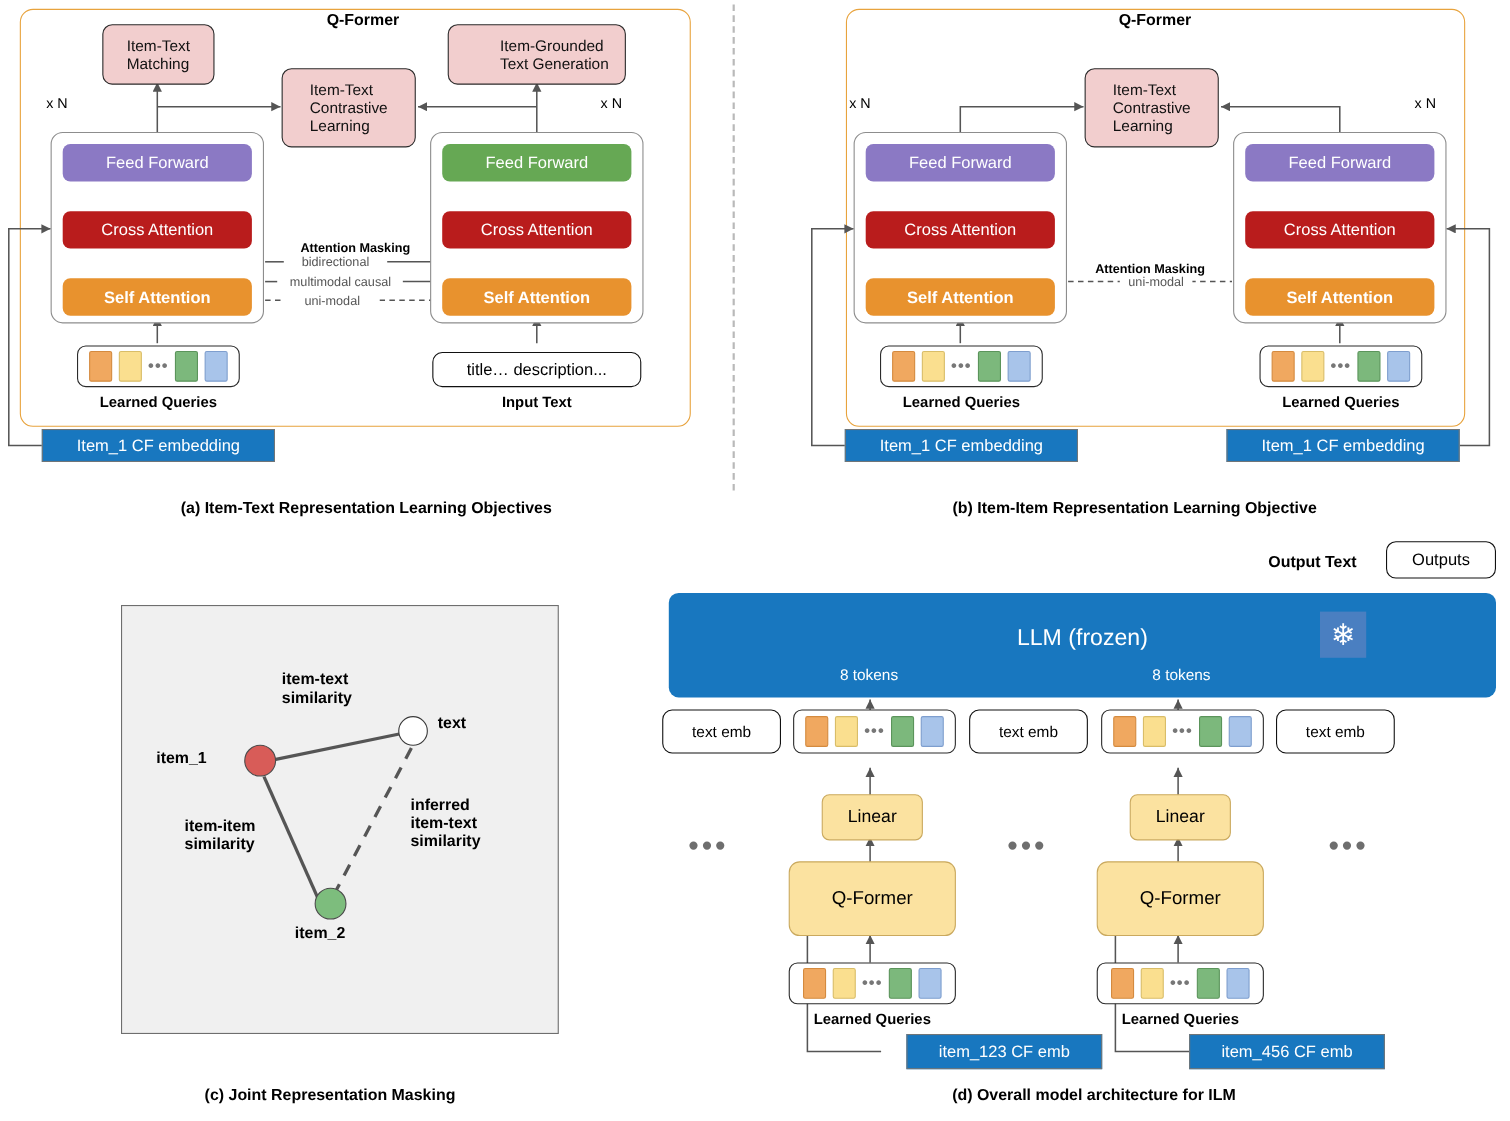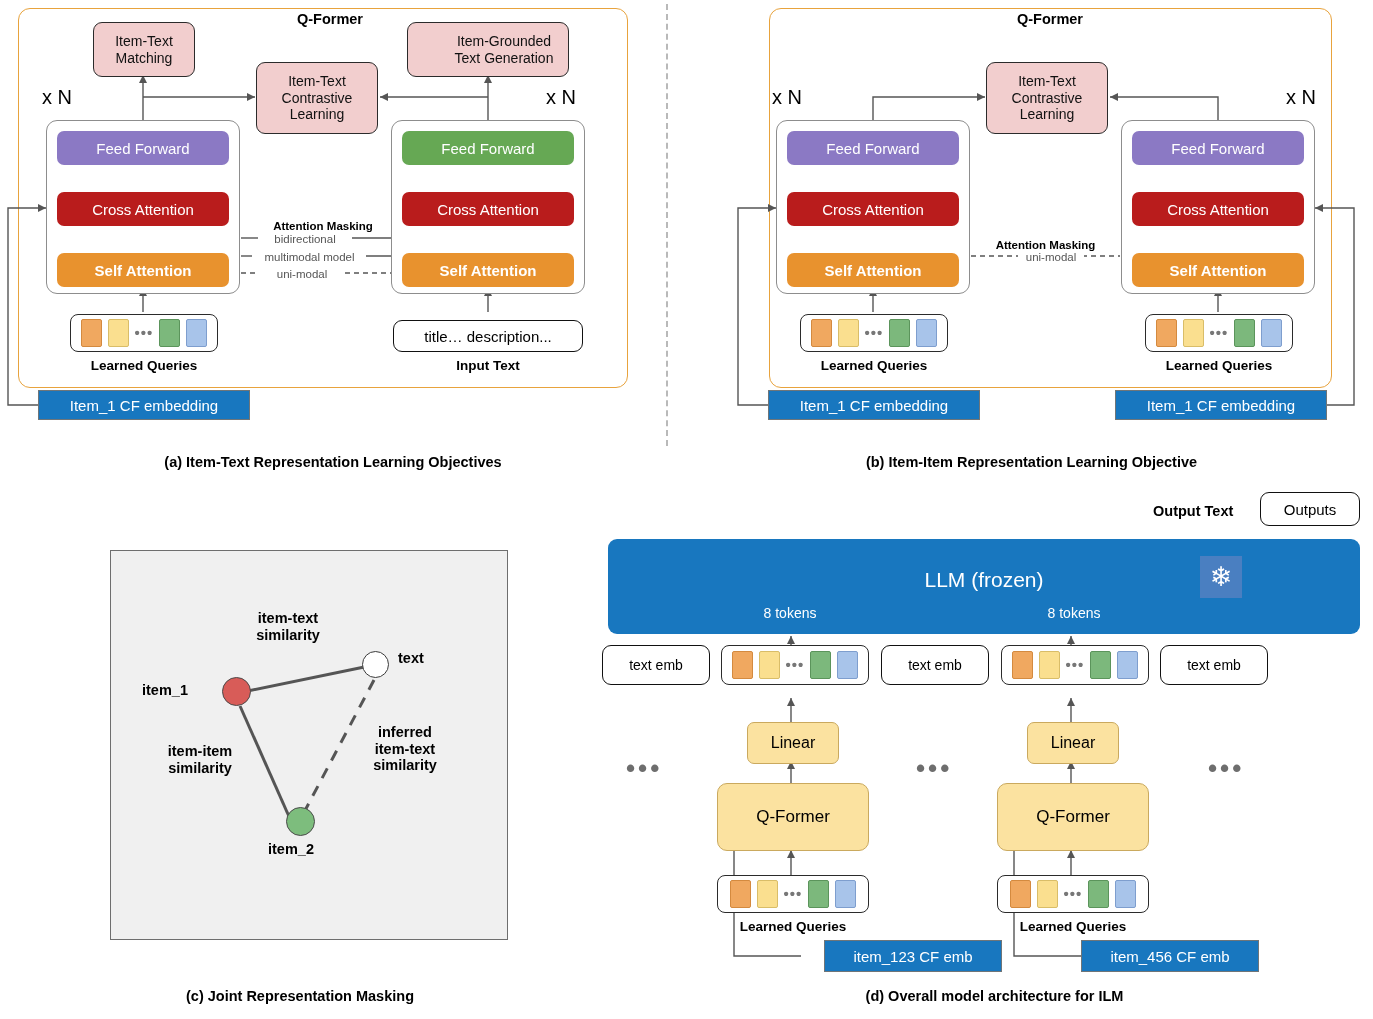--- a/index.html
+++ b/index.html
@@ -1,19 +1,19 @@
 <!DOCTYPE html>
 <html><head>
 <meta charset="utf-8">
 <style>
   html,body{margin:0;padding:0;background:#fff;}
   body{width:1373px;height:1019px;position:relative;
        font-family:"Liberation Sans",sans-serif;color:#000;overflow:hidden;}
   .abs{position:absolute;box-sizing:border-box;}
-  .ctr{display:flex;align-items:center;justify-content:center;text-align:center;}
+  .ctr{display:flex;align-items:center;justify-content:center;text-align:left;}
 
   
   .qformer-panel{border:1.6px solid #e8a33d;border-radius:12px;background:#fff;}
   .panel-title{font-weight:bold;font-size:14.5px;}
   .caption{font-weight:bold;font-size:14.5px;white-space:nowrap;}
 
   .pinkbox{background:#f2cece;border:1.6px solid #2b2b2b;border-radius:9px;
            font-size:14px;line-height:1.18;color:#111;}
   .stackbox{border:1.3px solid #8d8d8d;border-radius:11px;background:#fff;}
   .layer{border-radius:7px;color:#fff;font-size:15px;}
@@ -28,21 +28,21 @@
   .q1{background:#f0a860;border:1px solid #d48a3f;}
   .q2{background:#fadf8f;border:1px solid #d9bd68;}
   .q3{background:#7cb87c;border:1px solid #5b945b;}
   .q4{background:#a8c4ea;border:1px solid #7e9ece;}
   .qdots{color:#777;font-size:15px;font-weight:bold;letter-spacing:1px;line-height:0;}
   .sublabel{font-weight:bold;font-size:13.5px;white-space:nowrap;}
 
   .whitebox{border:1.6px solid #111;border-radius:9px;background:#fff;font-size:15px;}
   .cfbox{background:#1877bf;border:1.4px solid #6f7578;color:#fff;font-size:15px;}
 
-  .xn{font-size:20px;text-align:right;}
+  .xn{font-size:13px;text-align:right;}
   .maskttl{font-weight:bold;font-size:11.5px;white-space:nowrap;}
   .masklbl{font-size:11.5px;color:#555;white-space:nowrap;background:#fff;}
 
   .divider{border-left:2px dashed #b9b9b9;}
 
   
   .cbox{background:#f0f0f0;border:1.6px solid #6e6e6e;}
   .node{border-radius:50%;}
   .clabel{font-weight:bold;font-size:14.5px;line-height:1.15;white-space:nowrap;}
 
@@ -133,21 +133,21 @@
   <div class="abs stackbox" style="left:391px;top:120px;width:194px;height:174px;"></div>
   <div class="abs ctr layer ff-green" style="left:402px;top:131px;width:172px;height:34px;">Feed Forward</div>
   <div class="abs ctr layer cross" style="left:402px;top:192px;width:172px;height:34px;">Cross Attention</div>
   <div class="abs ctr layer selfatt" style="left:402px;top:253px;width:172px;height:34px;">Self Attention</div>
 
   <div class="abs ctr whitebox" style="left:393px;top:320px;width:190px;height:32px;">title… description...</div>
   <div class="abs ctr sublabel" style="left:393px;top:356px;width:190px;height:18px;">Input Text</div>
 
   <div class="abs ctr maskttl" style="left:253px;top:218px;width:140px;height:15px;">Attention Masking</div>
   <div class="abs ctr masklbl" style="left:259px;top:231px;width:92px;height:15px;">bidirectional</div>
-  <div class="abs ctr masklbl" style="left:253px;top:249px;width:113px;height:15px;">multimodal model</div>
+  <div class="abs ctr masklbl" style="left:253px;top:249px;width:113px;height:15px;">multimodal causal</div>
   <div class="abs ctr masklbl" style="left:259px;top:266px;width:86px;height:15px;">uni-modal</div>
 
   <div class="abs ctr cfbox" style="left:38px;top:390px;width:212px;height:30px;">Item_1 CF embedding</div>
 
   <div class="abs ctr caption" style="left:0;top:452px;width:666px;height:20px;">(a) Item-Text Representation Learning Objectives</div>
 </div>
 
 <div class="abs" style="left:690px;top:0;width:683px;height:480px;">
 
   <div class="abs qformer-panel" style="left:79px;top:8px;width:563px;height:380px;"></div>

